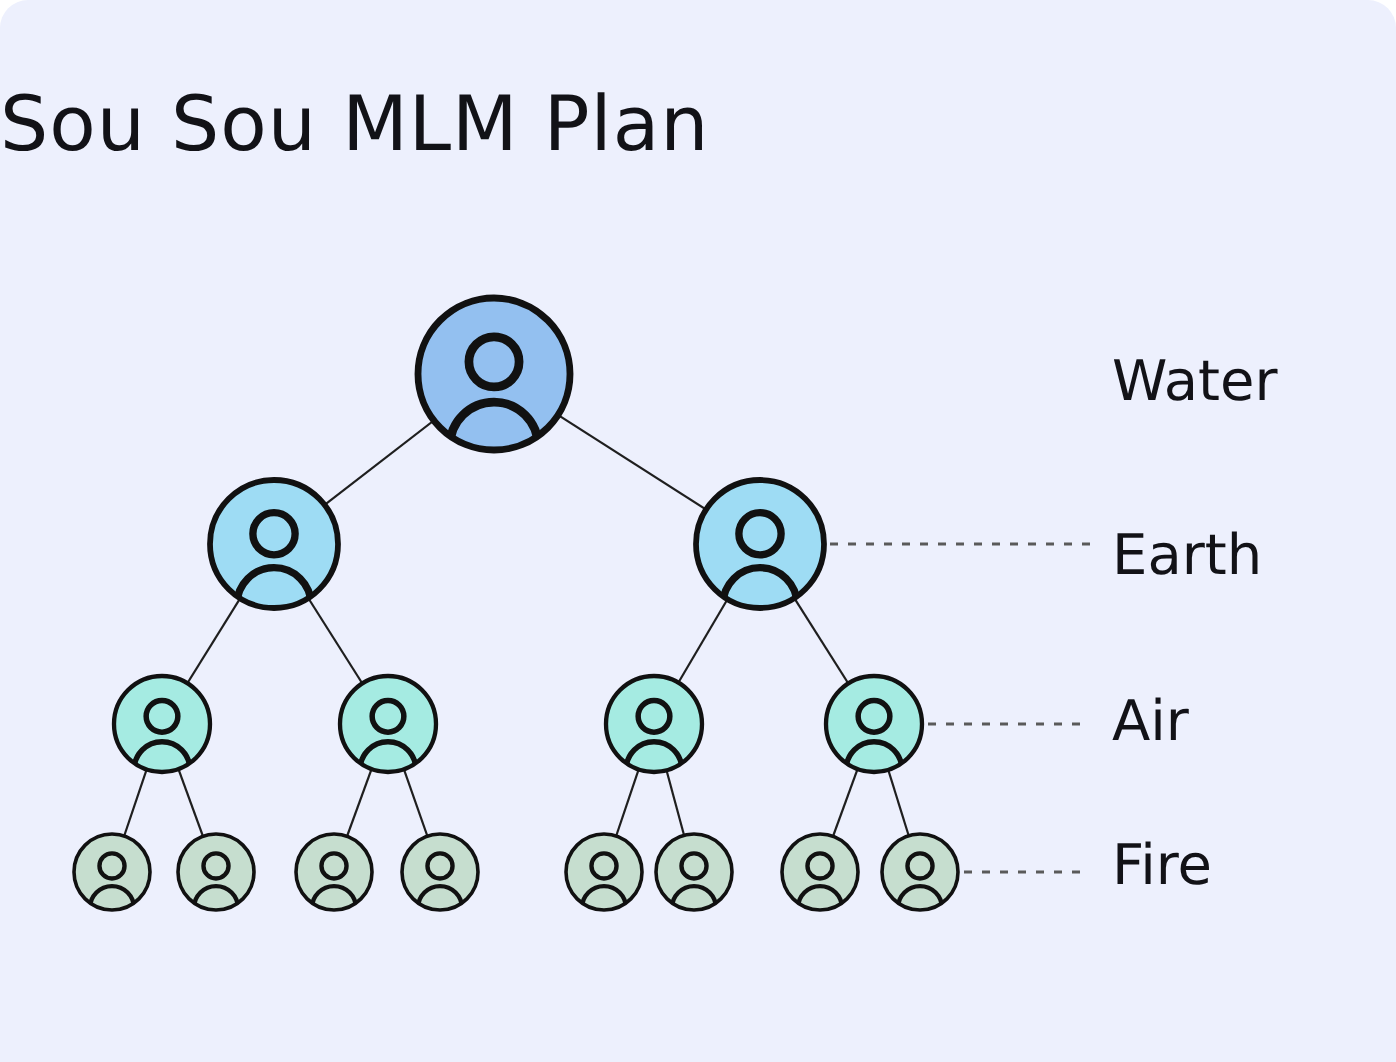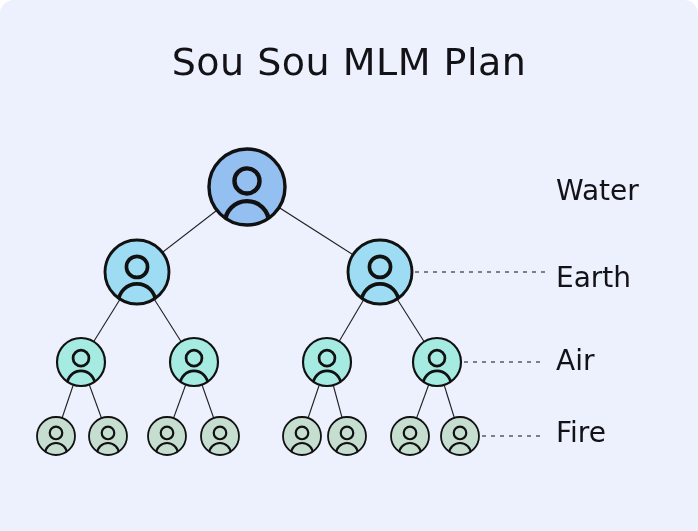--- a/index.html
+++ b/index.html
@@ -16,21 +16,20 @@
     left: 0; top: 0;
     width: 698px; height: 531px;
     background: #edf0fd;
     border-radius: 14px 14px 0 0;
   }
   .title {
     position: absolute;
     top: 40px;
     left: 0;
     width: 698px;
-    text-align: center;
     font-size: 38px;
     font-weight: 500;
     letter-spacing: 0.5px;
     color: #121217;
     margin: 0;
   }
   svg.tree {
     position: absolute;
     left: 0; top: 0;
     width: 698px; height: 531px;

